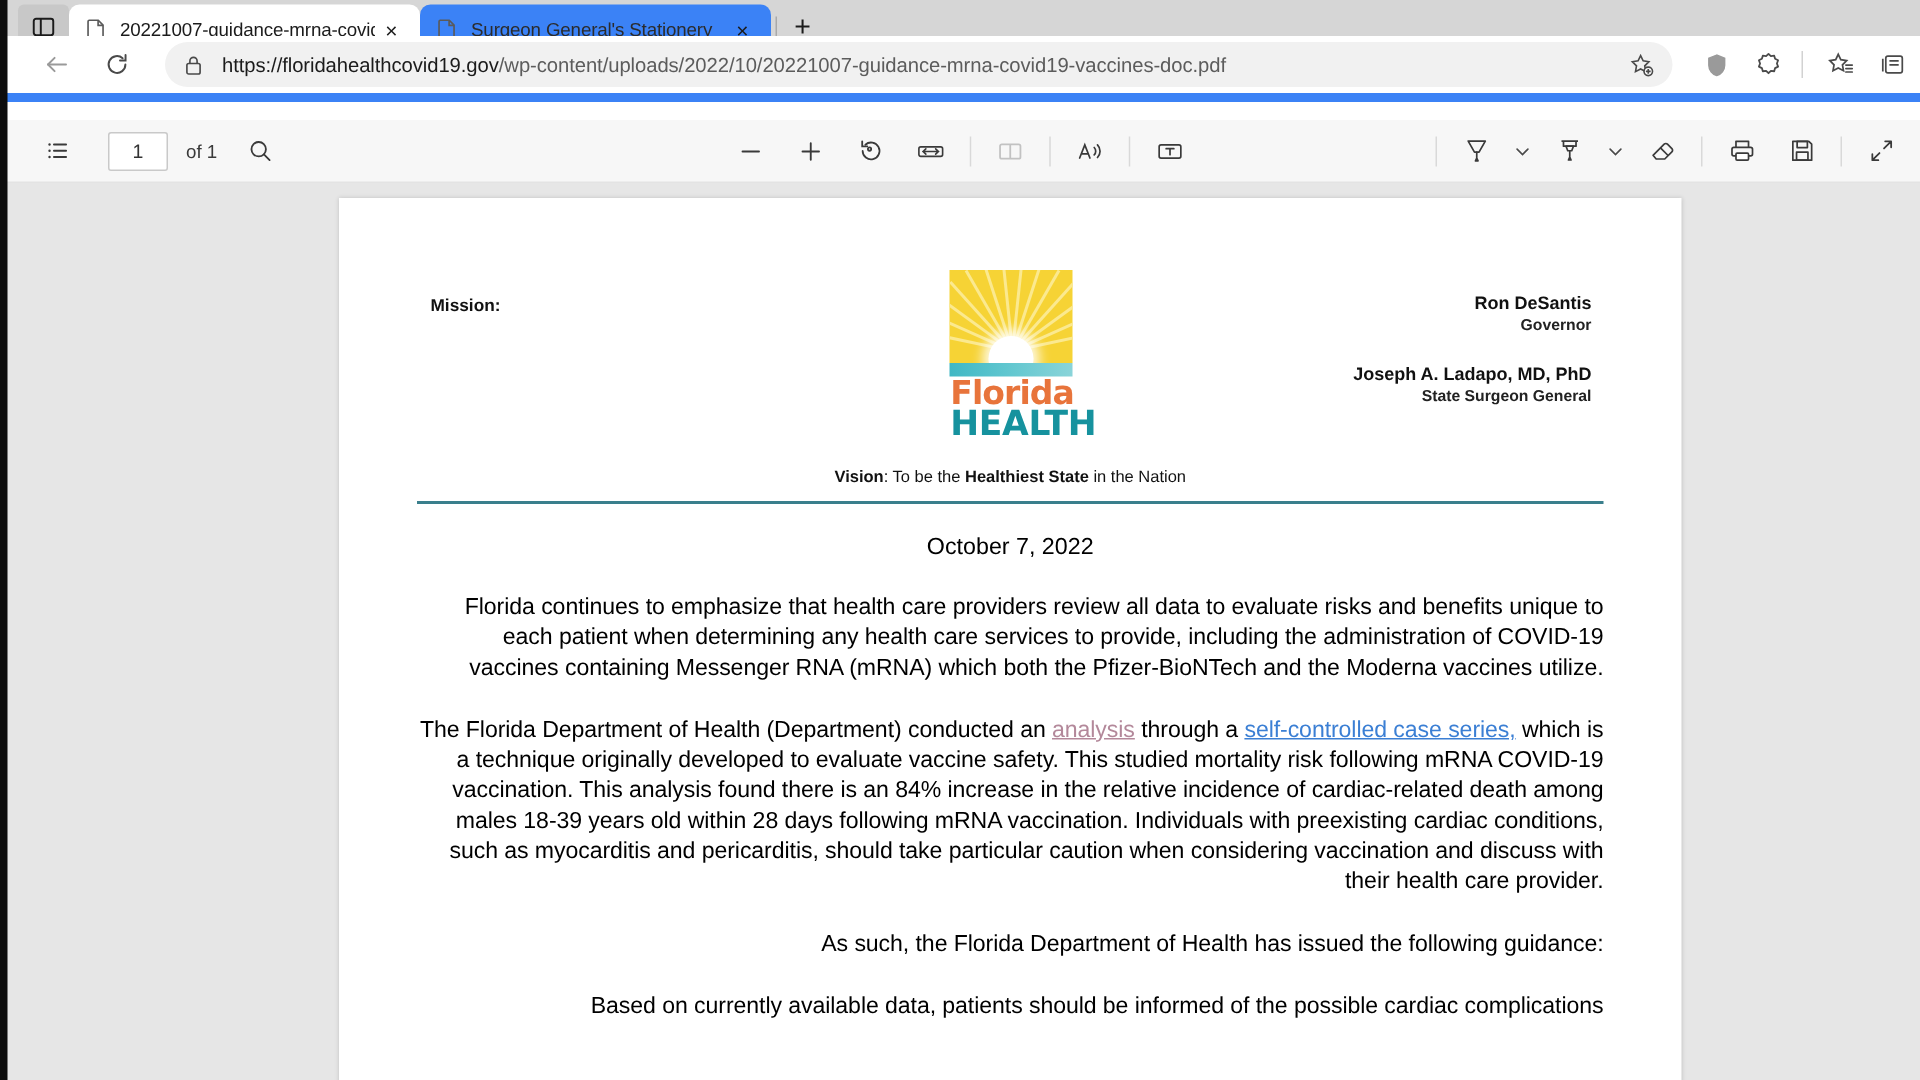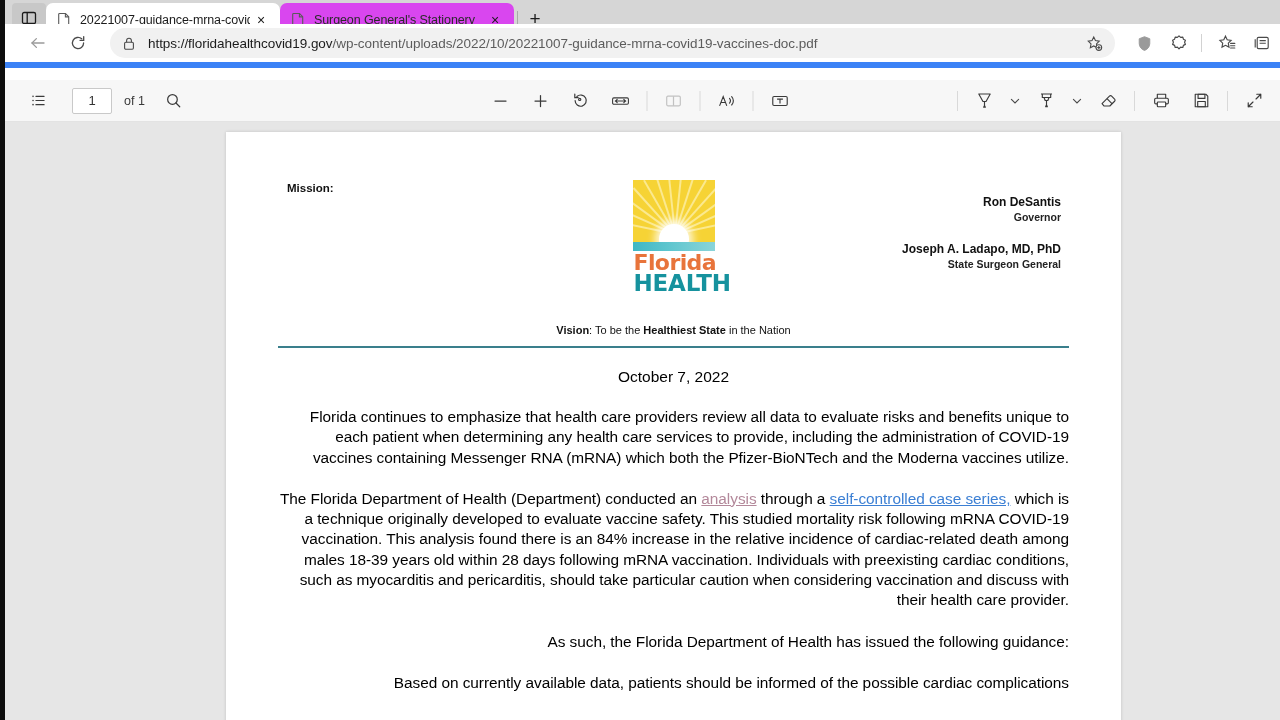--- a/index.html
+++ b/index.html
@@ -32,21 +32,21 @@
     width: 34px; height: 30px; margin-left: 12px; margin-bottom: 3px;
     display: flex; align-items: center; justify-content: center;
     border-radius: 4px; background: #c8c8c8;
   }
   .tab {
     height: 33px; display: flex; align-items: center;
     padding: 0 8px 0 11px; border-radius: 7px 7px 0 0;
     font-size: 12.5px; color: #1b1b1b; position: relative;
   }
   .tab.active { background: #ffffff; width: 234px; }
-  .tab.inactive { background: #d946ef; width: 234px; color: #2b2b2b; }
+  .tab.inactive { background: #3b82f6; width: 234px; color: #2b2b2b; }
   .tab .page-icon { margin-right: 9px; flex: 0 0 auto; display:flex; }
   .tab .tab-title {
     flex: 1 1 auto; white-space: nowrap; overflow: hidden;
     text-overflow: clip; font-size: 12.5px; letter-spacing: -0.1px;
   }
   .tab .tab-close {
     flex: 0 0 auto; width: 22px; height: 22px; border-radius: 4px;
     display: flex; align-items: center; justify-content: center;
     font-size: 14px; color: #1b1b1b;
   }
@@ -128,21 +128,21 @@
   .page {
     position: absolute; left: 226px; top: 10px;
     width: 895px; height: 1100px; background: #ffffff;
     box-shadow: 0 0 3px rgba(0,0,0,0.16);
   }
   .page-inner { padding: 48px 52px 0 52px; }
 
   
   .letterhead { position: relative; height: 128px; }
   .mission {
-    position: absolute; left: 9px; top: 2px; width: 215px;
+    position: absolute; left: 9px; top: 18px; width: 215px;
     font-family: "Liberation Sans", sans-serif; color: #111;
   }
   .mission .m-title { font-size: 11.5px; font-weight: bold; margin-bottom: 1px; }
   .mission .m-body { font-size: 10.5px; line-height: 14.5px; }
 
   .logo-wrap {
     position: absolute; left: 50%; transform: translateX(-50%); top: 0;
     width: 82px;
   }
   .logo-sun {
@@ -176,21 +176,21 @@
 
   .officials {
     position: absolute; right: 8px; top: 14px; text-align: right;
     color: #111;
   }
   .officials .name { font-size: 12px; font-weight: bold; line-height: 16px; }
   .officials .role { font-size: 10.5px; line-height: 15px; color: #222; font-weight: bold; }
   .officials .gap { height: 16px; }
 
   .vision {
-    text-align: center; font-size: 11px; color: #111; margin-top: 16px;
+    text-align: center; font-size: 11px; color: #111; margin-top: 4px;
   }
   .vision b { font-weight: bold; }
   .hrule {
     height: 2px; background: #3a7f8c; margin-top: 10px; margin-bottom: 20px;
   }
 
   
   .doc-title {
     text-align: center; font-size: 16.5px; font-weight: bold;
     color: #000; letter-spacing: -0.2px;

